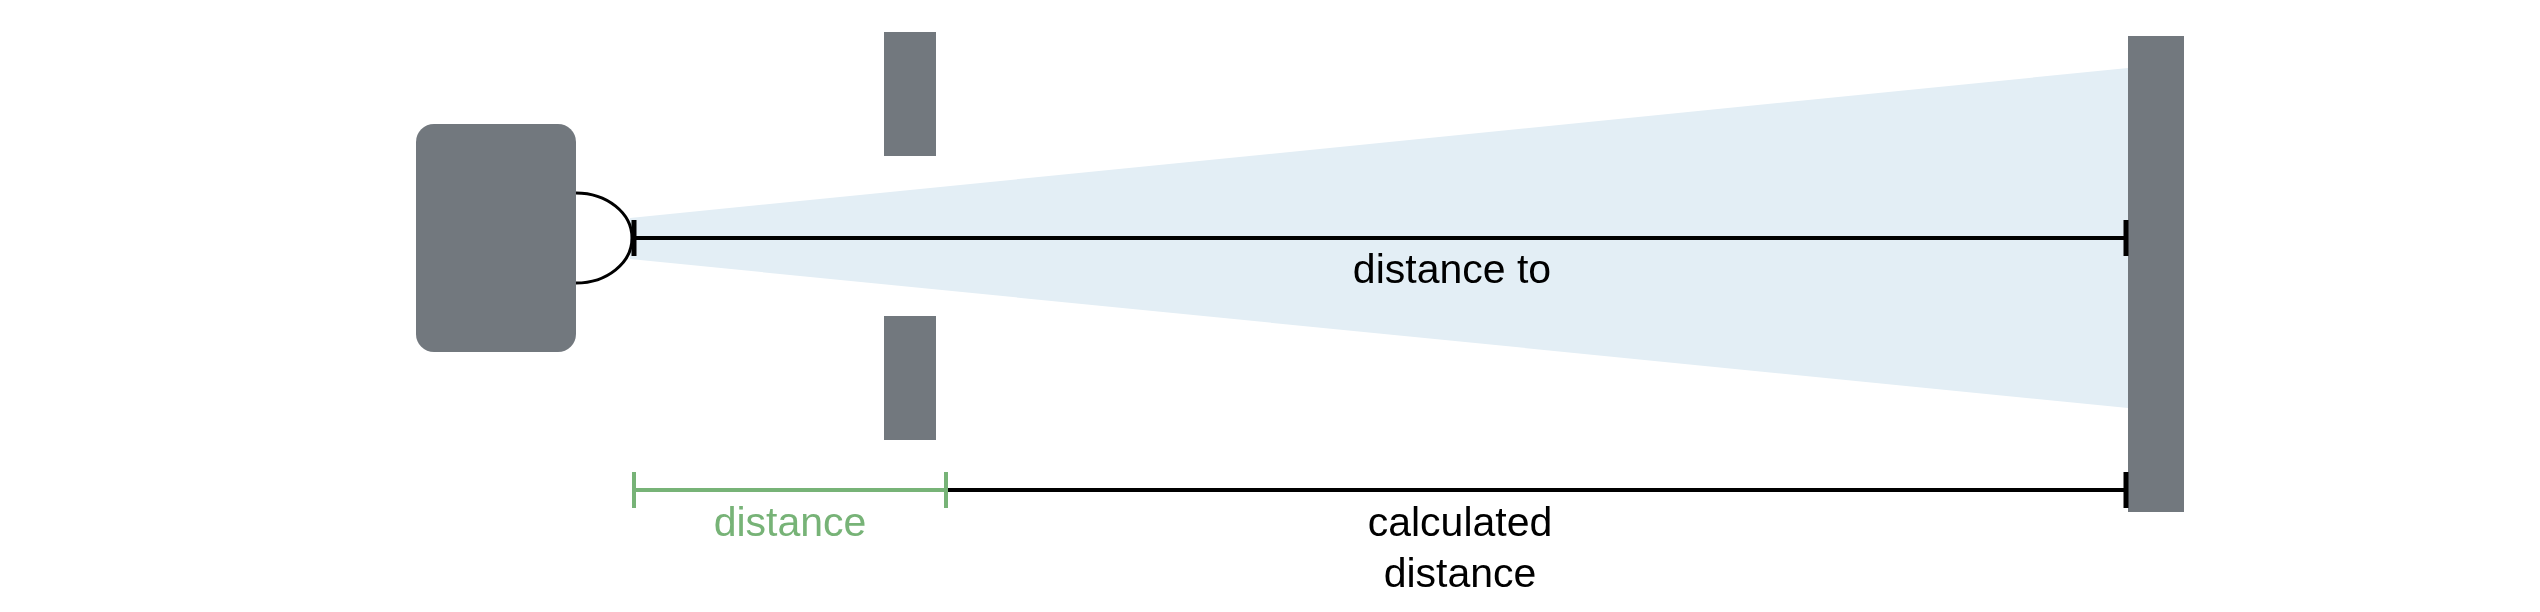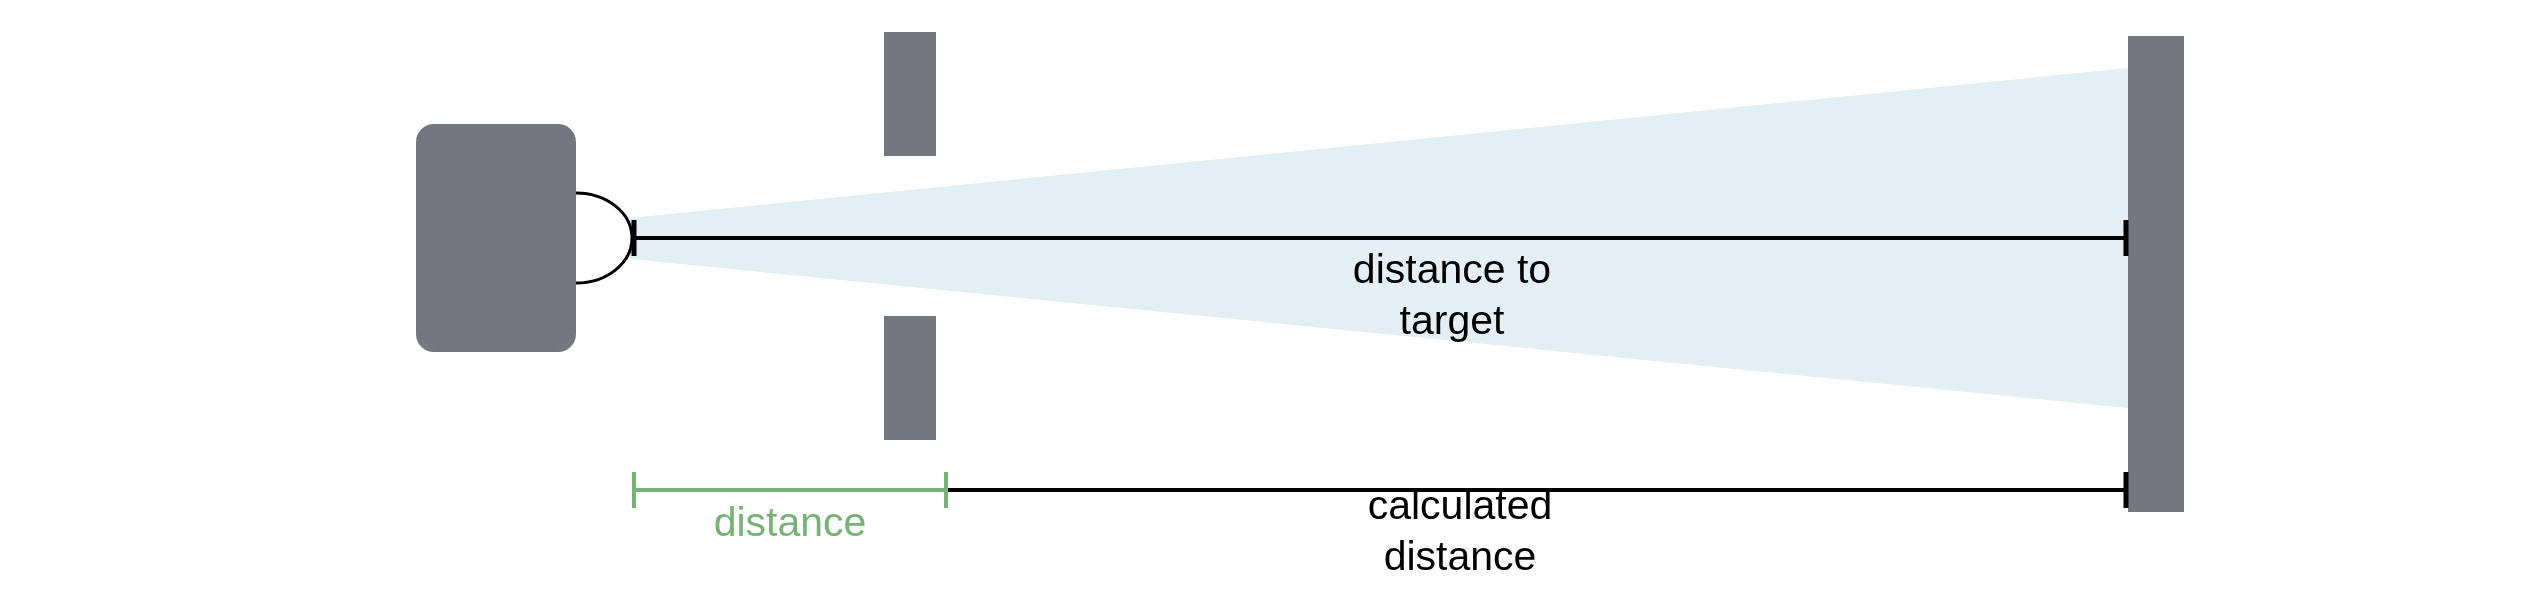--- a/index.html
+++ b/index.html
@@ -60,23 +60,22 @@
 
   <g>
     <line id="do-line" stroke="#77b377" stroke-width="4" x1="634" y1="490" x2="946" y2="490"></line>
     <line id="do-tick-l" stroke="#77b377" stroke-width="4" x1="634" y1="472" x2="634" y2="508"></line>
     <line id="do-tick-r" stroke="#77b377" stroke-width="4" x1="946" y1="472" x2="946" y2="508"></line>
   </g>
 </svg>
 
 <div class="label" id="lbl-dtt" style="color: rgb(0, 0, 0); left: 1452px; top: 244px;">
   <span>distance to</span>
-  <span>target</span>
 </div>
 
 <div class="label" id="lbl-do" style="color: rgb(119, 179, 119); left: 790px; top: 497px;">
   <span>distance</span>
 </div>
 
-<div class="label" id="lbl-cd" style="color: rgb(0, 0, 0); left: 1460px; top: 480px;">
+<div class="label" id="lbl-cd" style="color: rgb(0, 0, 0); left: 1460px; top: 497px;">
   <span>calculated</span>
   <span>distance</span>
 </div>
 
 </body></html>

